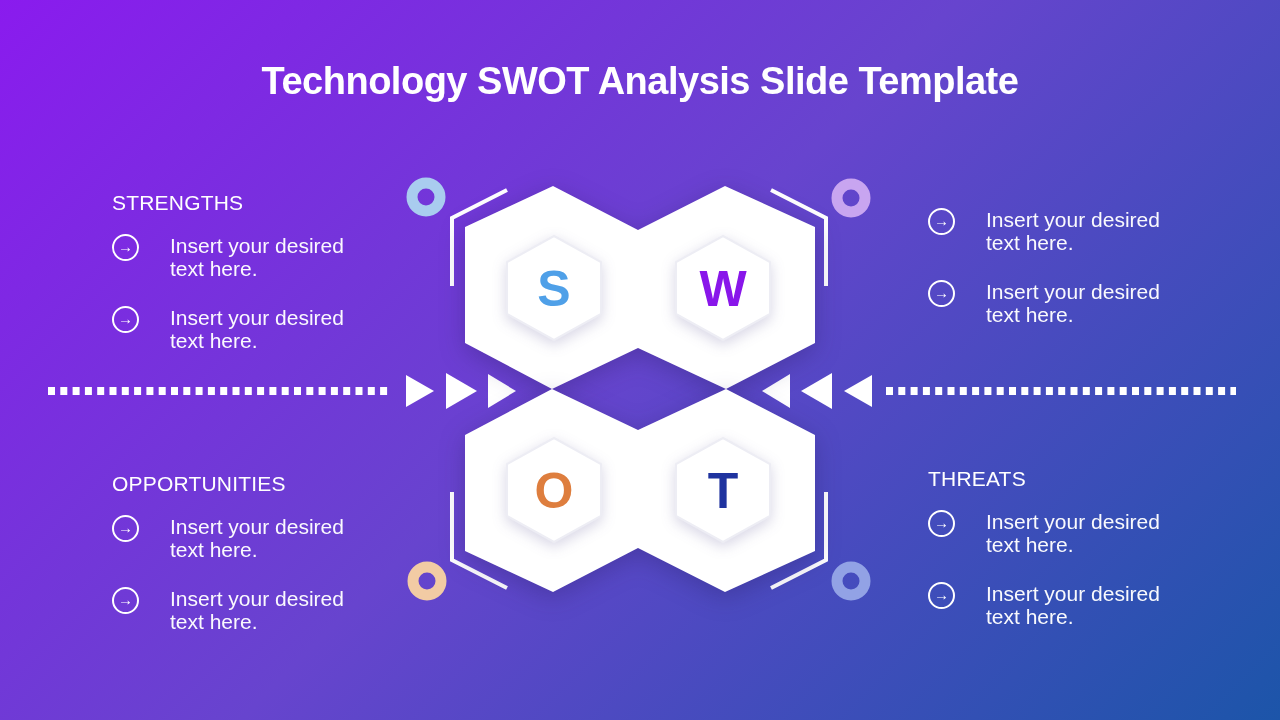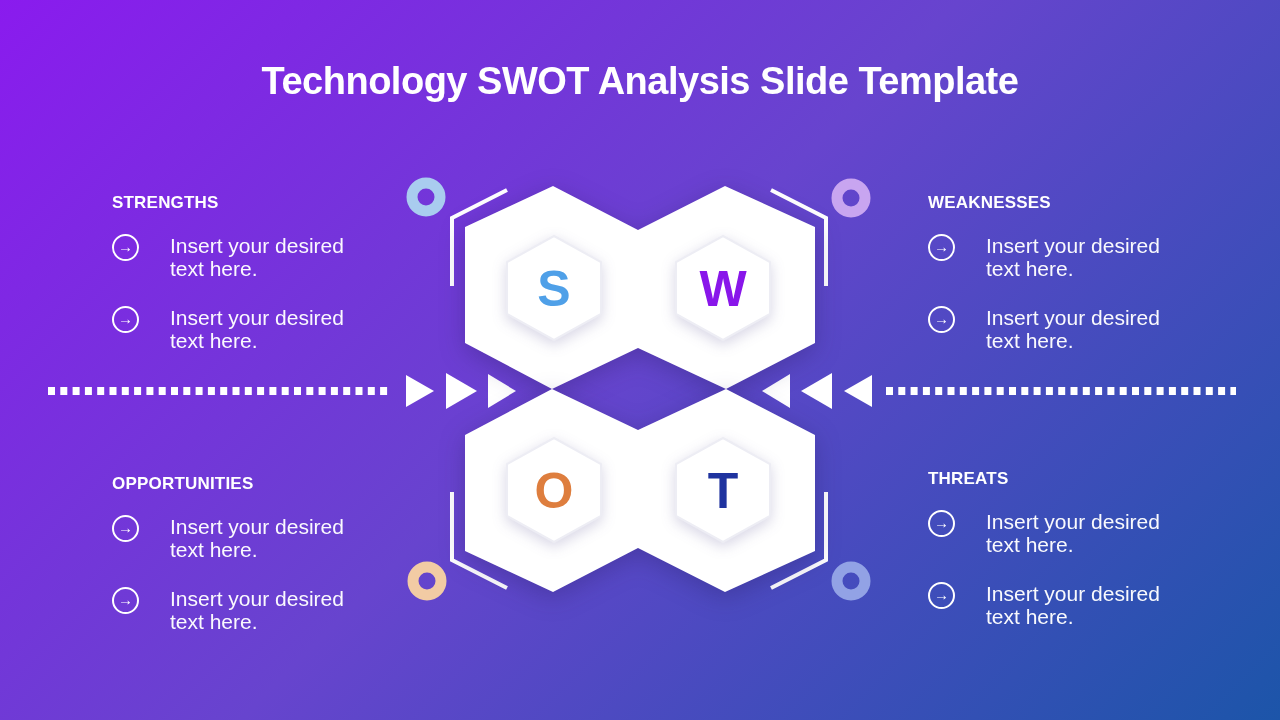--- a/index.html
+++ b/index.html
@@ -16,21 +16,21 @@
   }
   .graphic{position:absolute;left:0;top:0;width:1280px;height:720px;}
   .row-shape{fill:#ffffff;filter:drop-shadow(0 6px 12px rgba(35,25,90,0.30));}
   .inner-hex{fill:#ffffff;stroke:#ededf4;stroke-width:2;filter:drop-shadow(0 4px 7px rgba(55,45,125,0.20));}
   .hex-letter{font-family:"Liberation Sans",sans-serif;font-size:50px;font-weight:700;text-anchor:middle;}
   .bracket{fill:none;stroke:#ffffff;stroke-width:4;}
   .ring{fill:none;stroke-width:11;}
   .tri{fill:#ffffff;}
   .dots{stroke:#ffffff;stroke-width:8;stroke-dasharray:7 5.3;}
   .quad{position:absolute;width:300px;}
-  .quad-title{color:#ffffff;font-size:17px;font-weight:700;line-height:26px;letter-spacing:0.2px;}
+  .quad-title{color:#ffffff;font-size:21px;font-weight:400;line-height:26px;letter-spacing:0.2px;}
   .item{display:flex;align-items:flex-start;margin-top:18px;}
   .item + .item{margin-top:26px;}
   .bullet{
     flex:0 0 auto;width:23px;height:23px;border:2px solid #ffffff;border-radius:50%;
     display:flex;align-items:center;justify-content:center;margin-right:31px;
   }
   .arrow-glyph{color:#ffffff;font-size:15px;line-height:1;transform:translateY(-1px);}
   .item-text{color:rgba(255,255,255,0.97);font-size:21px;line-height:23px;}
   .q-strengths{left:112px;top:190px;}
   .q-weaknesses{left:928px;top:190px;}
@@ -98,21 +98,20 @@
         <span class="arrow-glyph">→</span>
       </span>
     <div class="item-text">
       <div>Insert your desired</div>
       <div>text here.</div>
     </div>
   </div>
 </div>
 
 <div class="quad q-weaknesses">
-  <div class="quad-title">WEAKNESSES</div>
   <div class="item">
     <span class="bullet">
         <span class="arrow-glyph">→</span>
       </span>
     <div class="item-text">
       <div>Insert your desired</div>
       <div>text here.</div>
     </div>
   </div>
   <div class="item">

